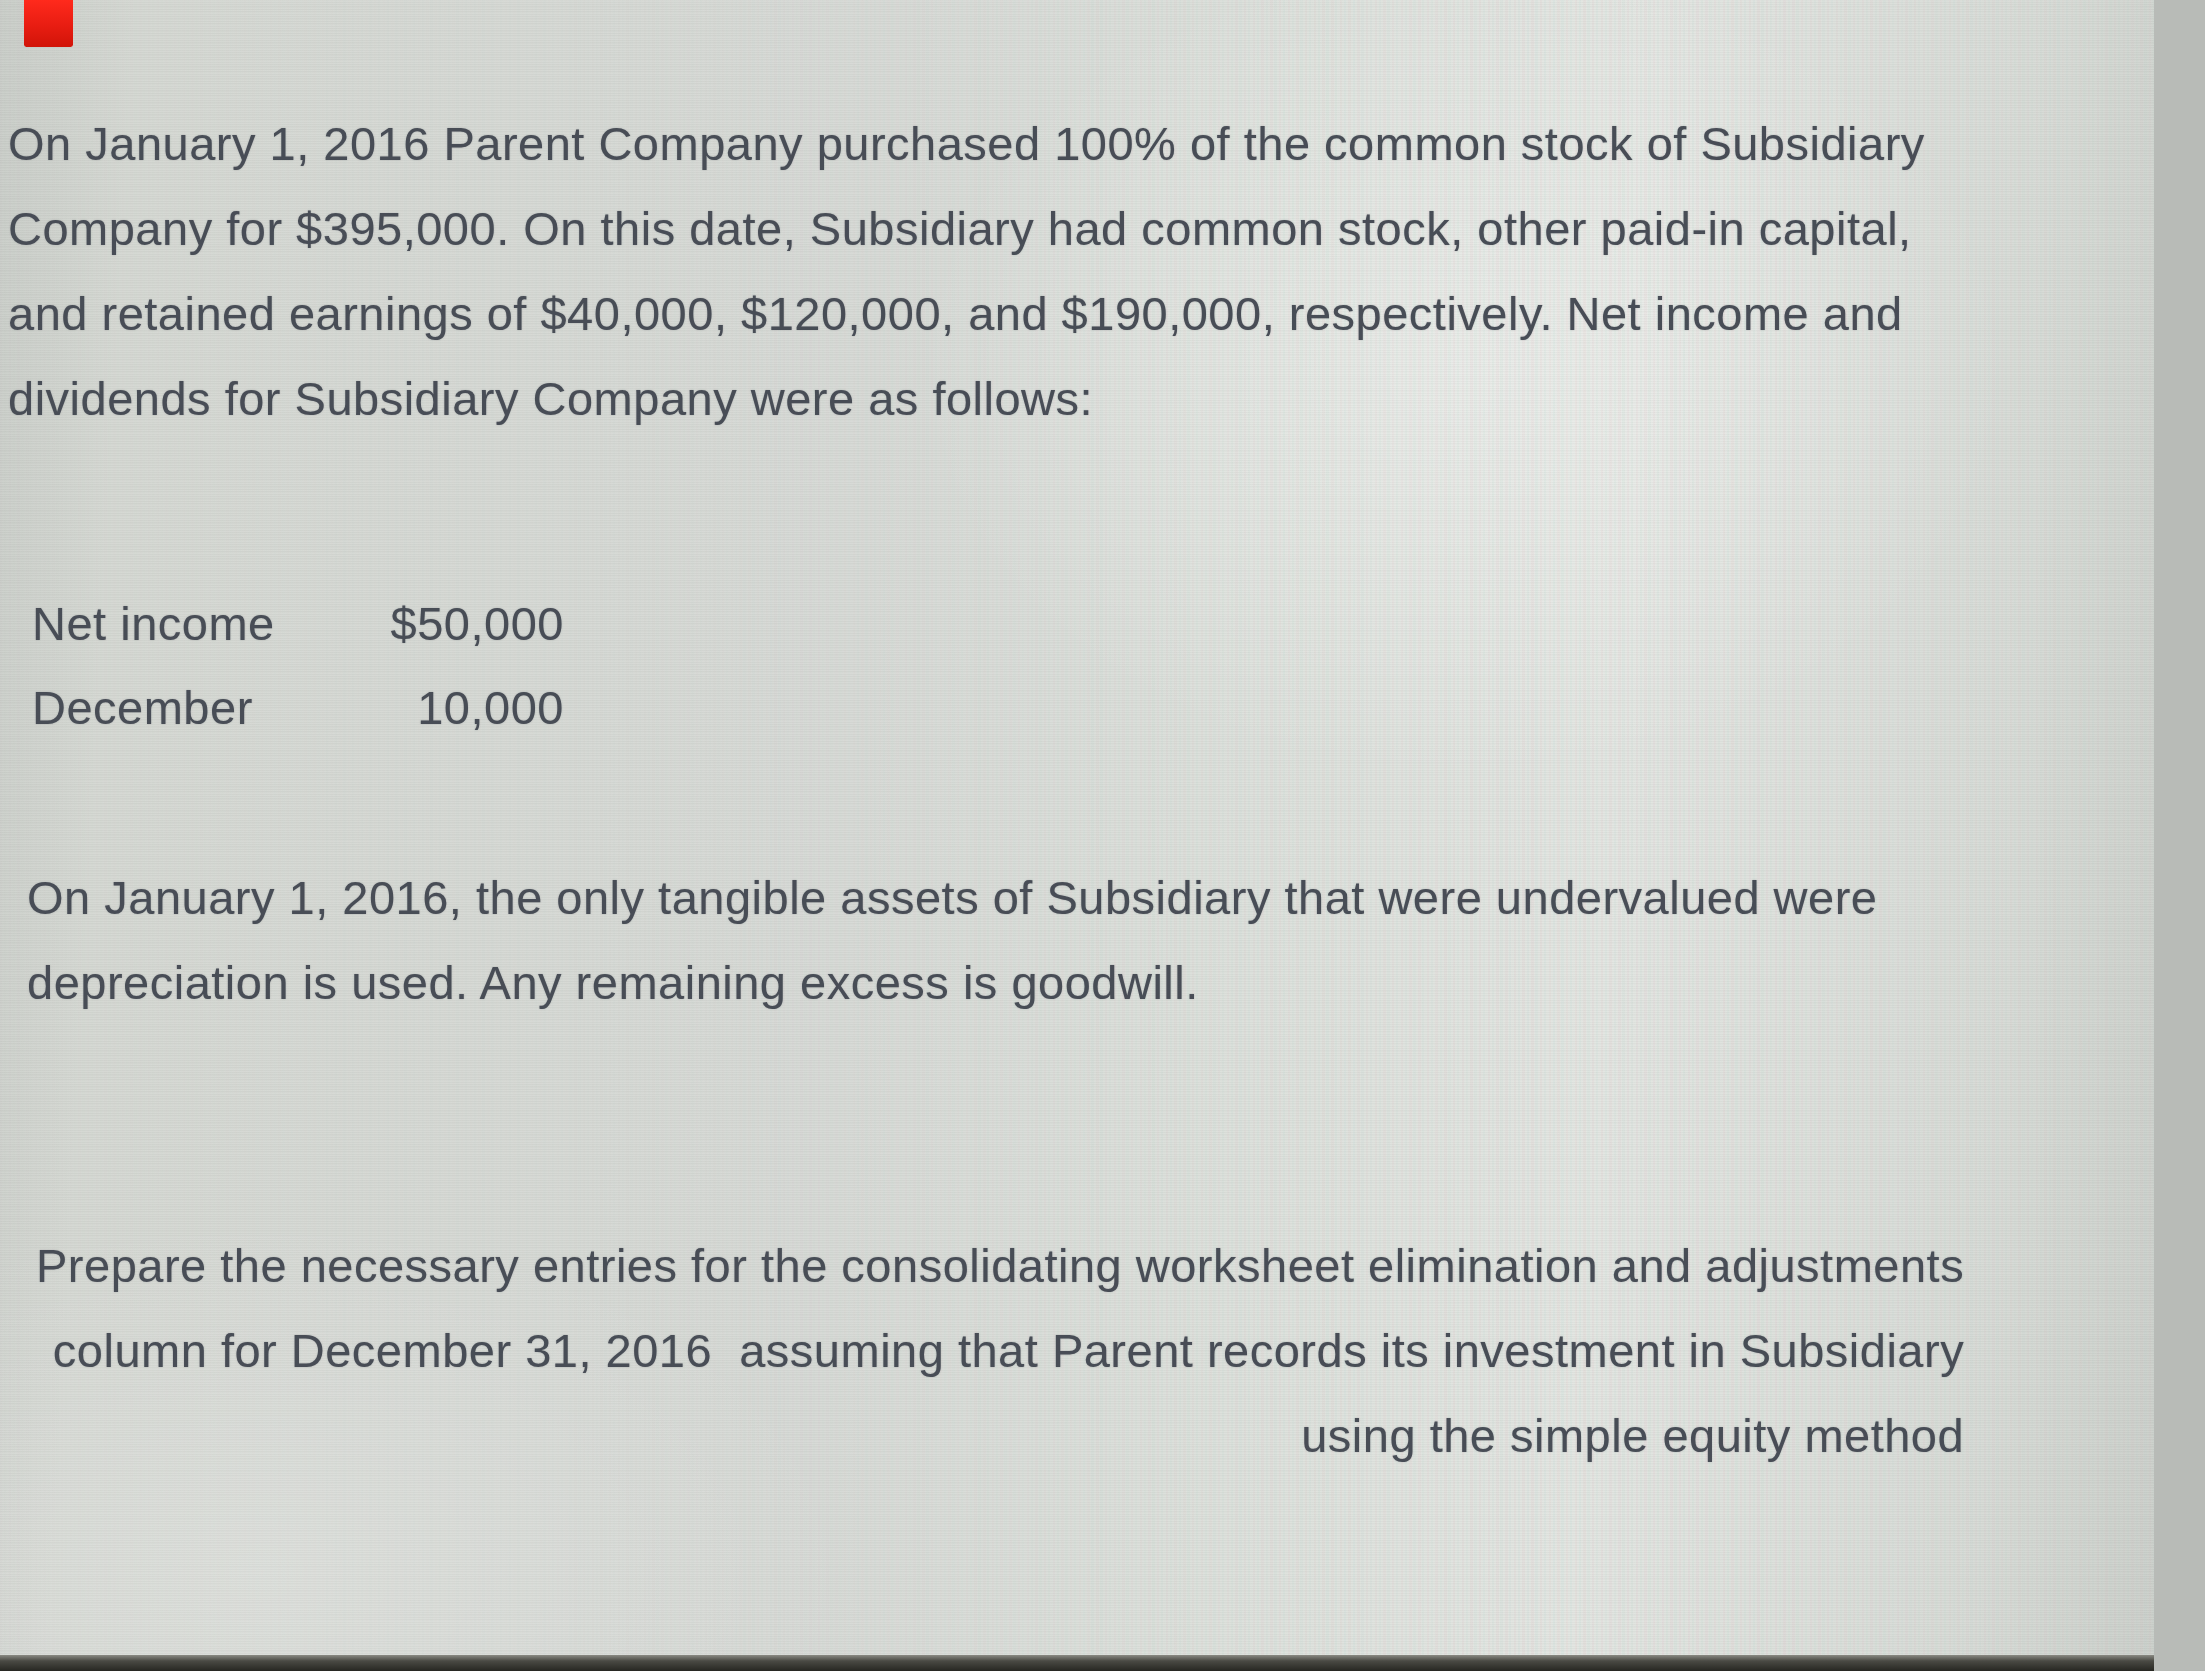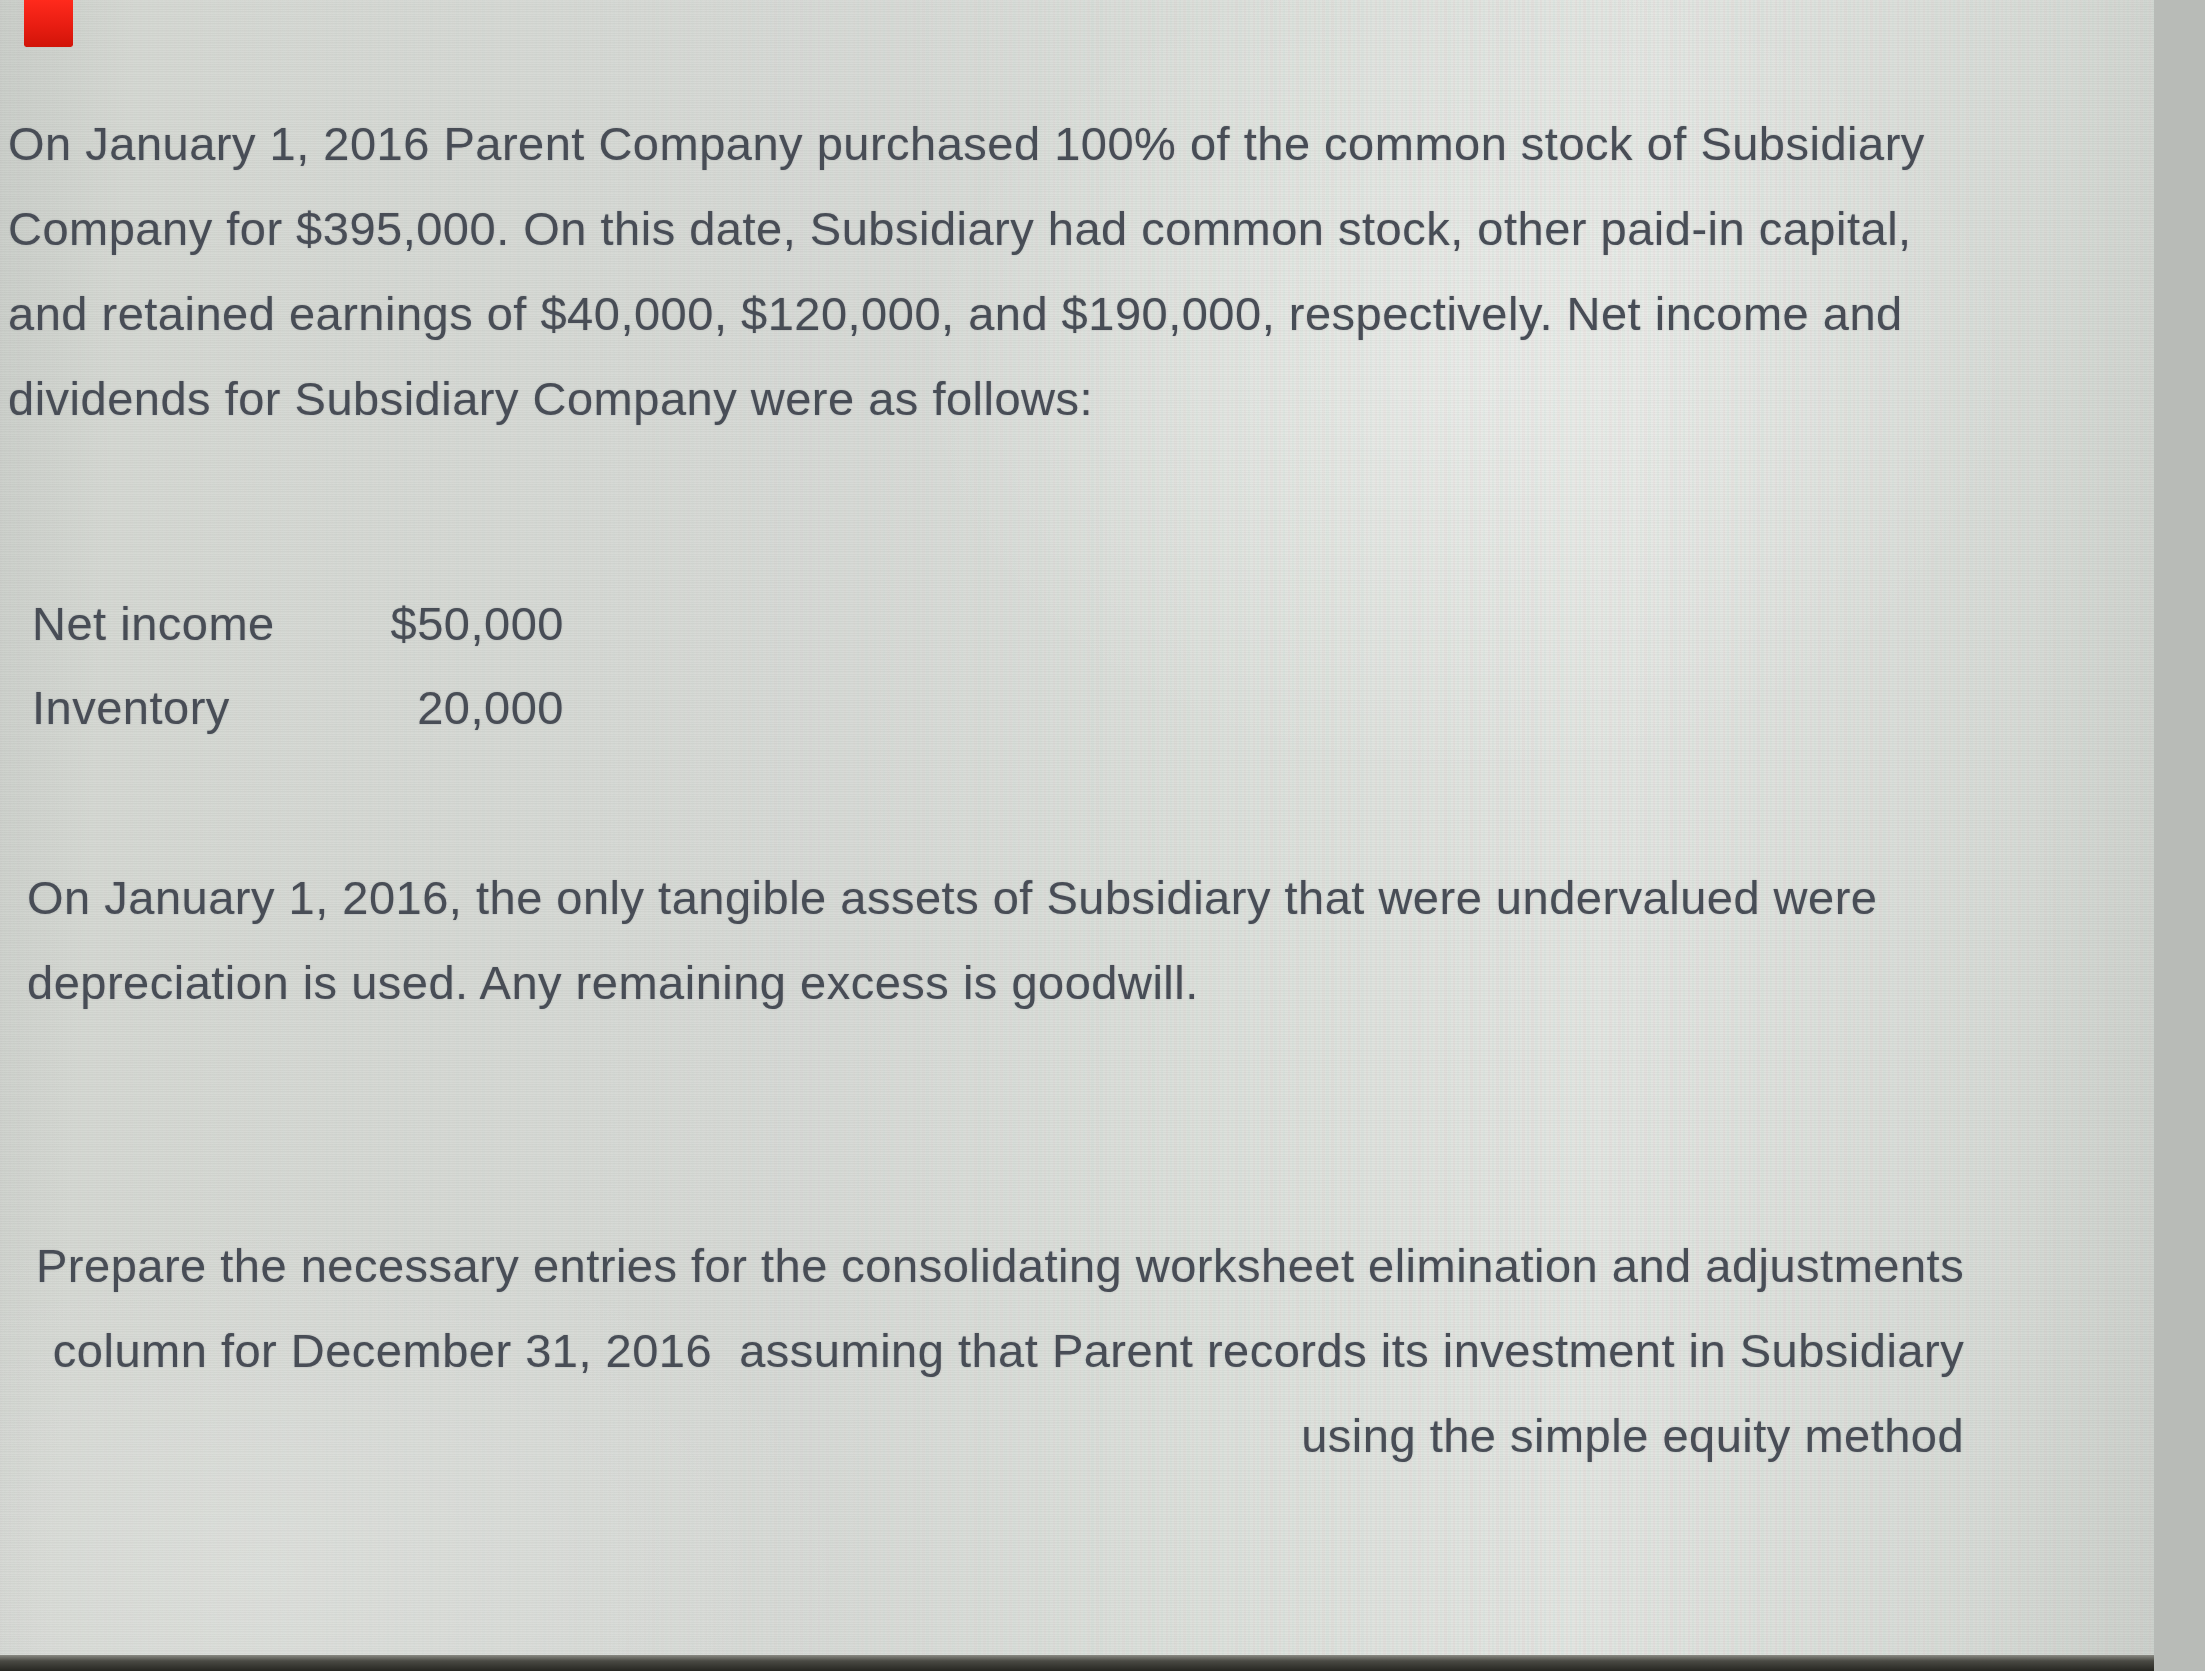--- a/index.html
+++ b/index.html
@@ -89,22 +89,22 @@
     <div class="line">and retained earnings of $40,000, $120,000, and $190,000, respectively. Net income and</div>
     <div class="line">dividends for Subsidiary Company were as follows:</div>
   </div>
 
   <div id="income-table">
     <div class="t-row">
       <span class="t-label">Net income</span>
       <span class="t-value">$50,000</span>
     </div>
     <div class="t-row">
-      <span class="t-label">Inventory</span>
-      <span class="t-value">20,000</span>
+      <span class="t-label">December</span>
+      <span class="t-value">10,000</span>
     </div>
   </div>
 
   <div id="valuation" class="text-block">
     <div class="line">On January 1, 2016, the only tangible assets of Subsidiary that were undervalued were</div>
     <div class="line">depreciation is used. Any remaining excess is goodwill.</div>
   </div>
 
   <div id="task" class="text-block">
     <div class="line">Prepare the necessary entries for the consolidating worksheet elimination and adjustments</div>

